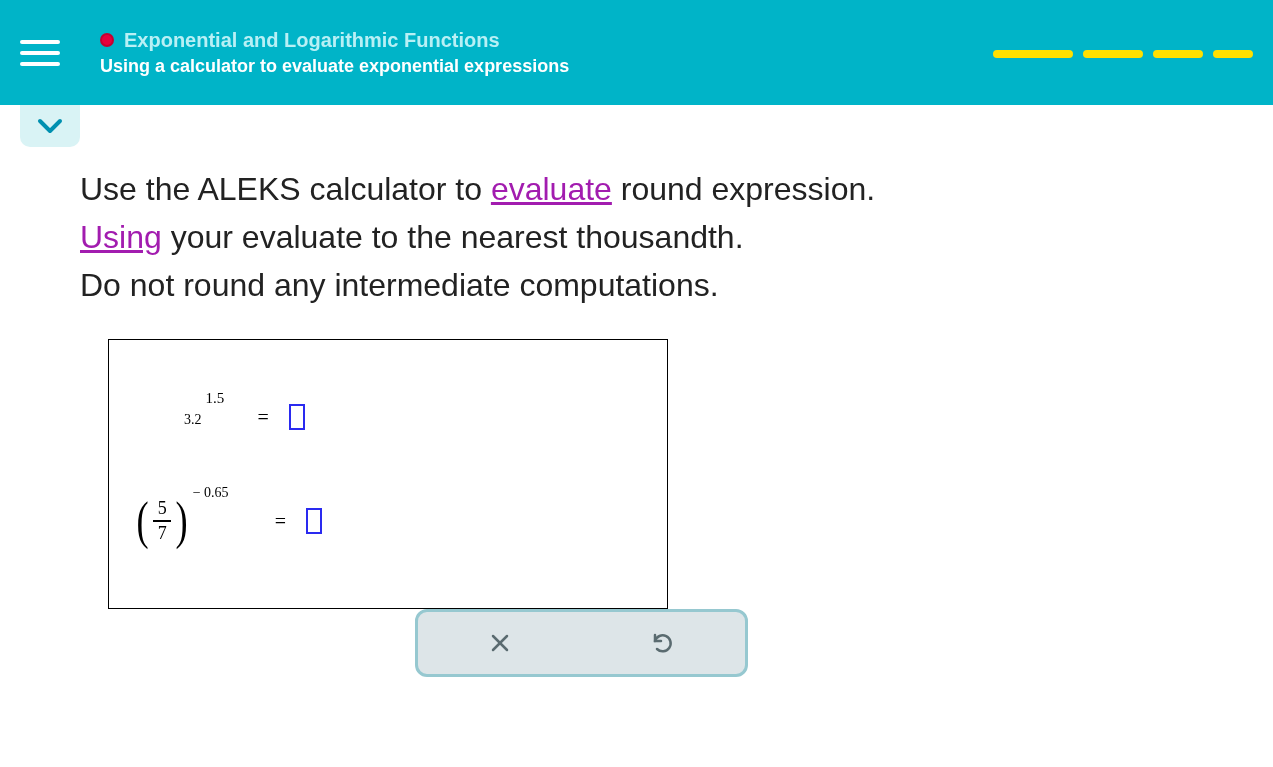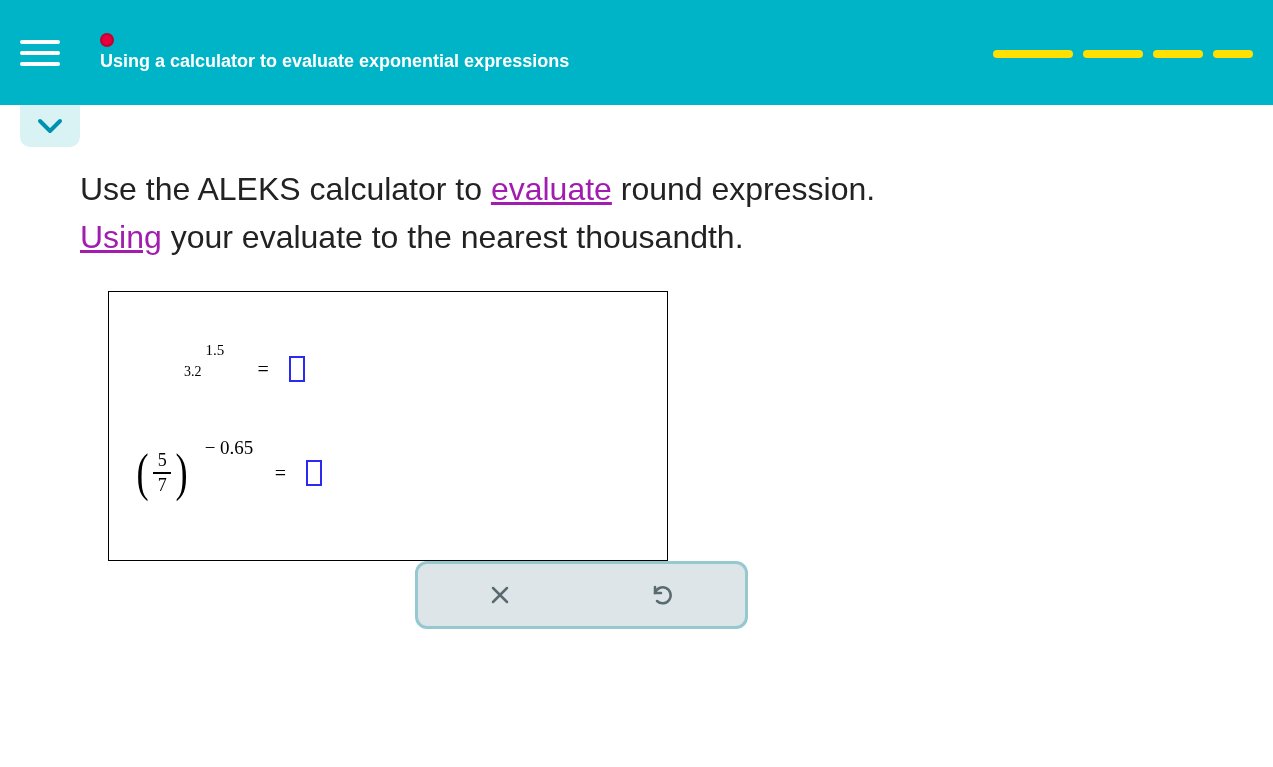--- a/index.html
+++ b/index.html
@@ -170,22 +170,22 @@
     .frac .bar {
       width: 18px;
       height: 1.5px;
       background: #000;
       margin: 2px 0;
     }
     .sup-neg {
       position: absolute;
       top: -14px;
       left: 100%;
-      font-size: 19px;
-      margin-left: 14px;
+      font-size: 14px;
+      margin-left: 2px;
       white-space: nowrap;
     }
 
     .toolbar {
       margin-left: 335px;
       margin-top: 0px;
       width: 333px;
       height: 68px;
       background: #dde5e8;
       border: 3px solid #96c8d0;
@@ -209,20 +209,21 @@
 
 <div class="header">
   <div class="menu-btn">
     <span></span>
       <span></span>
       <span></span>
   </div>
   <div class="header-text">
     <div class="header-category">
       <span class="red-dot"></span>
+      <span class="category-text">Exponential and Logarithmic Functions</span>
     </div>
     <div class="topic-text">Using a calculator to evaluate exponential expressions</div>
   </div>
   <div class="progress-bars">
     <span></span>
       <span></span>
       <span></span>
       <span></span>
   </div>
 </div>
@@ -230,20 +231,21 @@
 <div class="collapse-tab">
   <svg width="26" height="16" viewBox="0 0 26 16" fill="none" stroke-width="4" stroke-linecap="round" stroke-linejoin="round">
     <polyline points="3,3 13,13 23,3"></polyline>
   </svg>
 </div>
 
 <div class="content">
   <div class="instructions">
     <span>Use the ALEKS calculator to </span><a class="term-link">evaluate</a><span> round expression.</span><br>
     <a class="term-link">Using</a><span> your evaluate to the nearest thousandth.</span><br>
+    <span>Do not round any intermediate computations.</span>
   </div>
 
   <div class="problem-box">
     <div class="expr-row">
       <span class="base-sup">
         <span class="base">3.2</span>
         <span class="sup">1.5</span>
       </span>
       <span class="eq">=</span>
       <span class="answer-box"></span>

